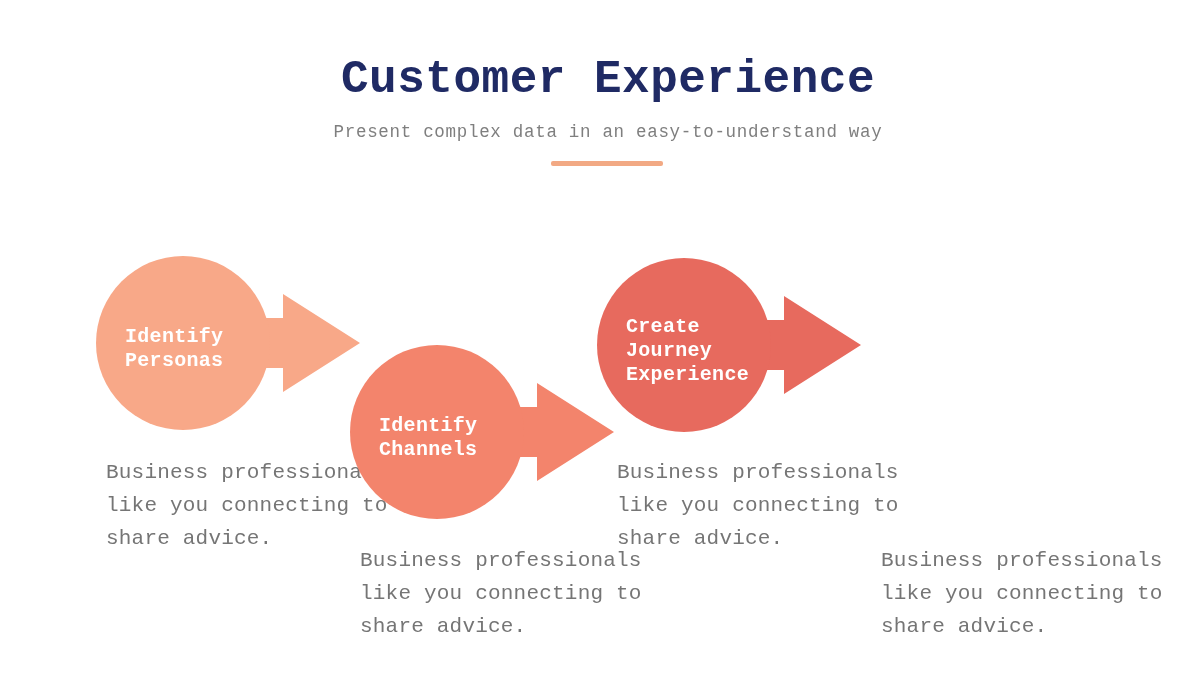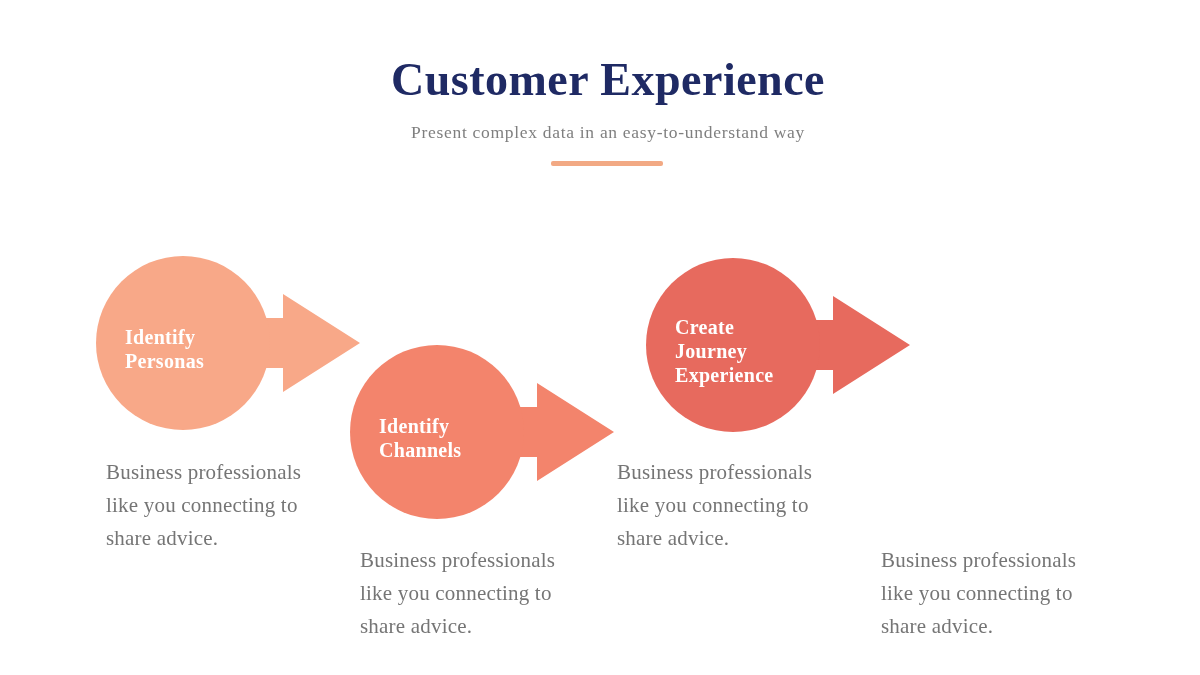--- a/index.html
+++ b/index.html
@@ -1,18 +1,18 @@
 <!DOCTYPE html>
 <html><head>
 <meta charset="utf-8">
 <style>
   html,body { margin:0; padding:0; background:#ffffff; }
   .slide {
     position:relative; width:1200px; height:675px; background:#ffffff;
-    font-family:Liberation Serif, serif; overflow:hidden;
+    font-family:Liberation Mono, monospace; overflow:hidden;
   }
   
   .title {
     position:absolute; top:54px; left:0; width:1216px; text-align:center;
     font-size:46px; line-height:52px; font-weight:bold; letter-spacing:0.5px;
   }
   .subtitle {
     position:absolute; top:121px; left:0; width:1216px; text-align:center;
     font-size:17.5px; line-height:22px; letter-spacing:0.7px;
   }
@@ -24,21 +24,21 @@
   .step { position:absolute; width:268px; height:176px; }
   .step svg { position:absolute; left:0; top:0; display:block; }
   .step .label {
     position:absolute; left:30px; top:0; height:176px;
     display:flex; align-items:center; transform:translateY(6px);
     font-size:20px; line-height:24px; font-weight:bold; color:#ffffff;
     white-space:pre-line; letter-spacing:0.3px;
   }
   .step1 { left:95px;  top:255px; }
   .step2 { left:349px; top:344px; }
-  .step3 { left:645px; top:257px; }
+  .step3 { left:596px; top:257px; }
   .step4 { left:872px; top:348px; }
   .desc {
     position:absolute; font-size:21px; line-height:33px; letter-spacing:0.2px;
     white-space:pre-line;
   }
   .desc1 { left:106px; top:456px; }
   .desc2 { left:360px; top:544px; }
   .desc3 { left:617px; top:456px; }
   .desc4 { left:881px; top:544px; }
 </style>

